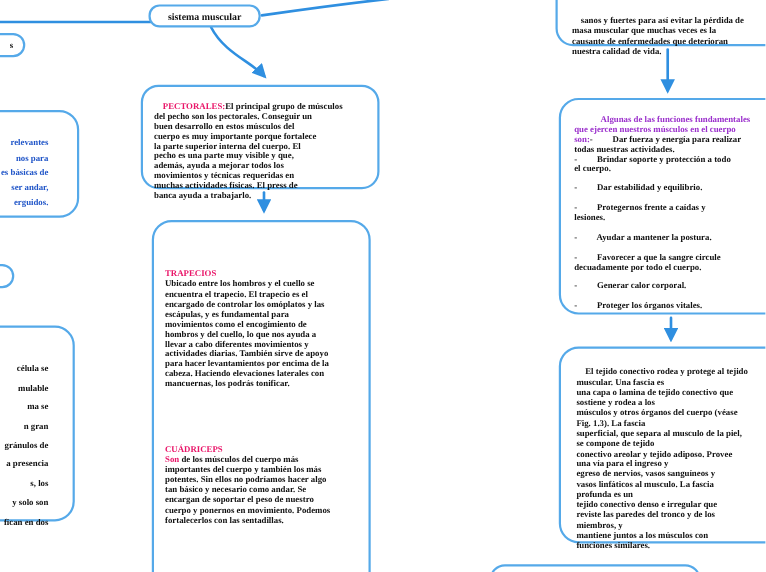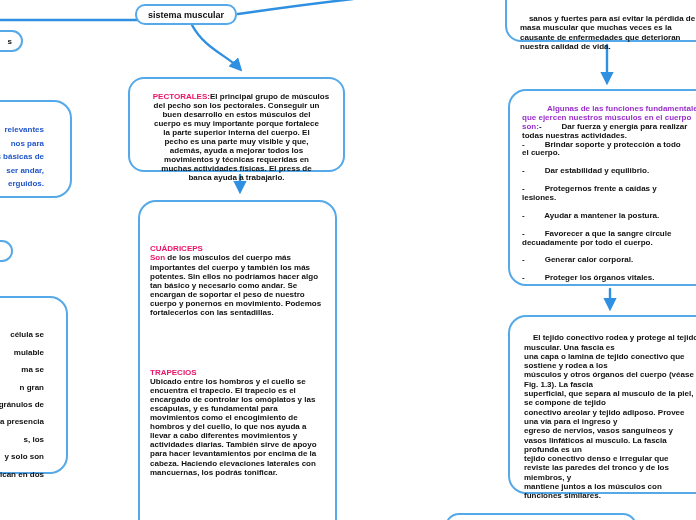--- a/index.html
+++ b/index.html
@@ -1,30 +1,30 @@
 <!DOCTYPE html>
 <html><head>
 <meta charset="utf-8">
 <style>
   html,body{margin:0;padding:0;background:#ffffff;}
   .stage{position:relative;width:696px;height:520px;overflow:hidden;background:#ffffff;
-         font-family:Liberation Sans, sans-serif;font-weight:bold;color:#111;}
+         font-family:Liberation Serif, serif;font-weight:bold;color:#111;}
   svg.connectors{position:absolute;left:0;top:0;z-index:0;}
   .node,.mbox{position:absolute;background:#ffffff;border:2px solid #55a9e9;box-sizing:border-box;z-index:2;}
   .node{border-radius:11px;display:flex;align-items:center;justify-content:center;}
   .mbox{border-radius:18px;}
   .pre{white-space:pre-wrap;}
   .root{left:135px;top:4px;width:102px;height:21px;font-size:9px;border-radius:10px;}
   .pill-tl{left:-40px;top:30px;width:63px;height:22px;justify-content:flex-end;padding-right:9px;font-size:8px;}
   .pill-l{left:-32px;top:240px;width:45px;height:22px;}
   .blue-note{left:-160px;top:100px;width:232px;height:98px;color:#2156c8;font-size:8px;line-height:13.4px;
              text-align:right;padding:8px 26px 0 0;}
   .black-note{left:-200px;top:296px;width:268px;height:178px;font-size:8px;line-height:17.4px;
               text-align:right;padding:11px 22px 0 0;}
-  .pect{left:128px;top:77px;width:217px;height:95px;border-radius:16px;font-size:8px;line-height:9px;padding:4px 10px;text-align:center;}
+  .pect{left:128px;top:77px;width:217px;height:95px;border-radius:16px;font-size:8px;line-height:9px;padding:4px 10px;}
   .center{left:138px;top:200px;width:199px;height:340px;font-size:8px;line-height:9.1px;padding:6px 10px;}
   .sec{margin:0 0 5px 0;}
   .hdr-block{display:block;color:#e91568;}
   .hdr-inline,.lead{color:#e91568;}
   .rtop{left:505px;top:-30px;width:240px;height:72px;border-radius:16px;font-size:8px;line-height:9.6px;padding:32px 8px 0 13px;}
   .rfunc{left:508px;top:89px;width:232px;height:197px;font-size:8px;line-height:8.9px;padding:5px 8px 0 12px;}
   .rfunc .phdr{color:#9b30cc;margin-left:16px;}
   .rtissue{left:508px;top:315px;width:232px;height:179px;font-size:8px;line-height:9.3px;padding:7px 8px 0 14px;}
   .rbottom{left:445px;top:513px;width:192px;height:50px;border-radius:14px;}
 </style>
@@ -87,40 +87,40 @@
 la parte superior interna del cuerpo. El
 pecho es una parte muy visible y que,
 además, ayuda a mejorar todos los
 movimientos y técnicas requeridas en
 muchas actividades físicas. El press de
 banca ayuda a trabajarlo.</span>
   </div>
 
   <div class="mbox center pre">
     <div class="sec">
-      <span class="hdr-block">CUÁDRICEPS</span><span class="lead">Son</span><span> de los músculos del cuerpo más
-importantes del cuerpo y también los más
-potentes. Sin ellos no podríamos hacer algo
-tan básico y necesario como andar. Se
-encargan de soportar el peso de nuestro
-cuerpo y ponernos en movimiento. Podemos
-fortalecerlos con las sentadillas.</span>
-    </div>
-    <div class="sec">
       <span class="hdr-block">TRAPECIOS</span><span class="lead"></span><span>Ubicado entre los hombros y el cuello se
 encuentra el trapecio. El trapecio es el
 encargado de controlar los omóplatos y las
 escápulas, y es fundamental para
 movimientos como el encogimiento de
 hombros y del cuello, lo que nos ayuda a
 llevar a cabo diferentes movimientos y
 actividades diarias. También sirve de apoyo
 para hacer levantamientos por encima de la
 cabeza. Haciendo elevaciones laterales con
 mancuernas, los podrás tonificar.</span>
+    </div>
+    <div class="sec">
+      <span class="hdr-block">CUÁDRICEPS</span><span class="lead">Son</span><span> de los músculos del cuerpo más
+importantes del cuerpo y también los más
+potentes. Sin ellos no podríamos hacer algo
+tan básico y necesario como andar. Se
+encargan de soportar el peso de nuestro
+cuerpo y ponernos en movimiento. Podemos
+fortalecerlos con las sentadillas.</span>
     </div>
     <div class="sec">
       <span class="lead"></span>
     </div>
     
   </div>
 
   <div class="mbox rtop pre">
     <span>sanos y fuertes para así evitar la pérdida de
 masa muscular que muchas veces es la

